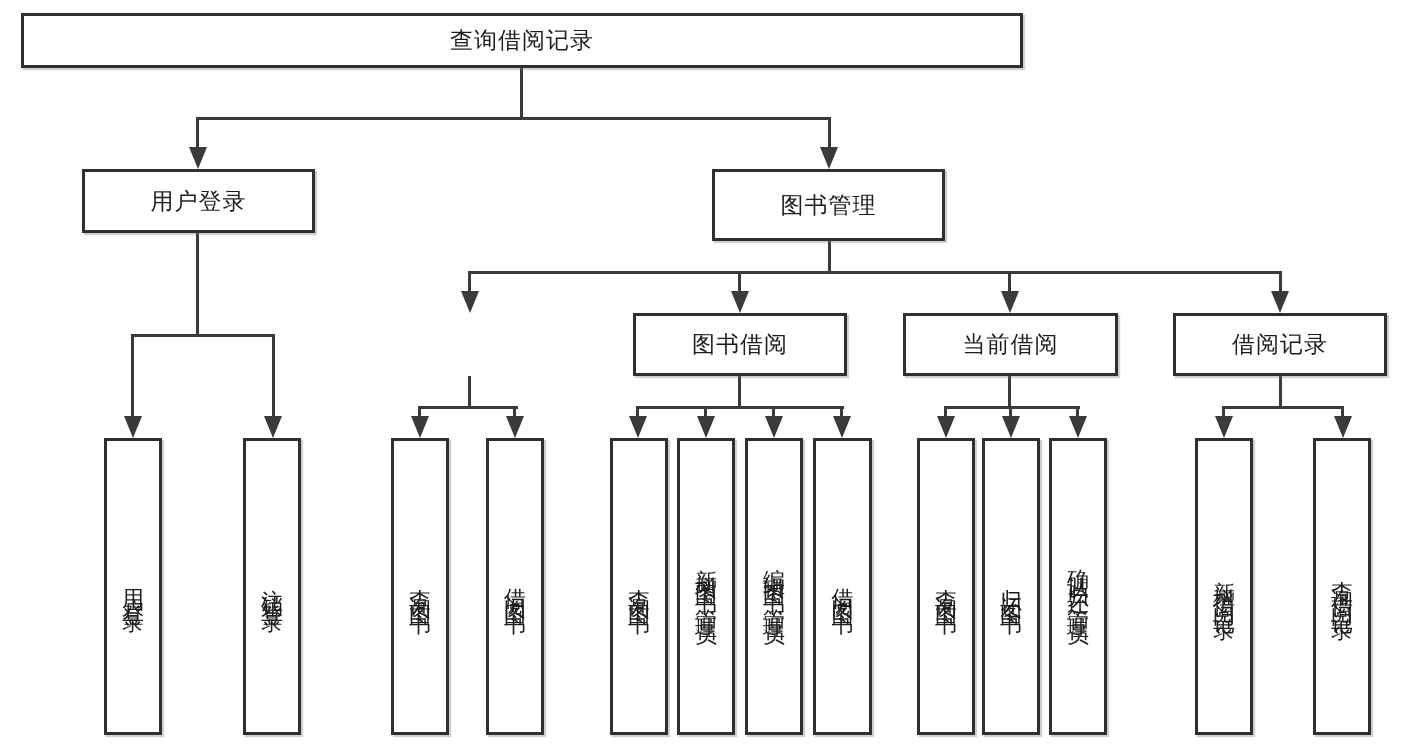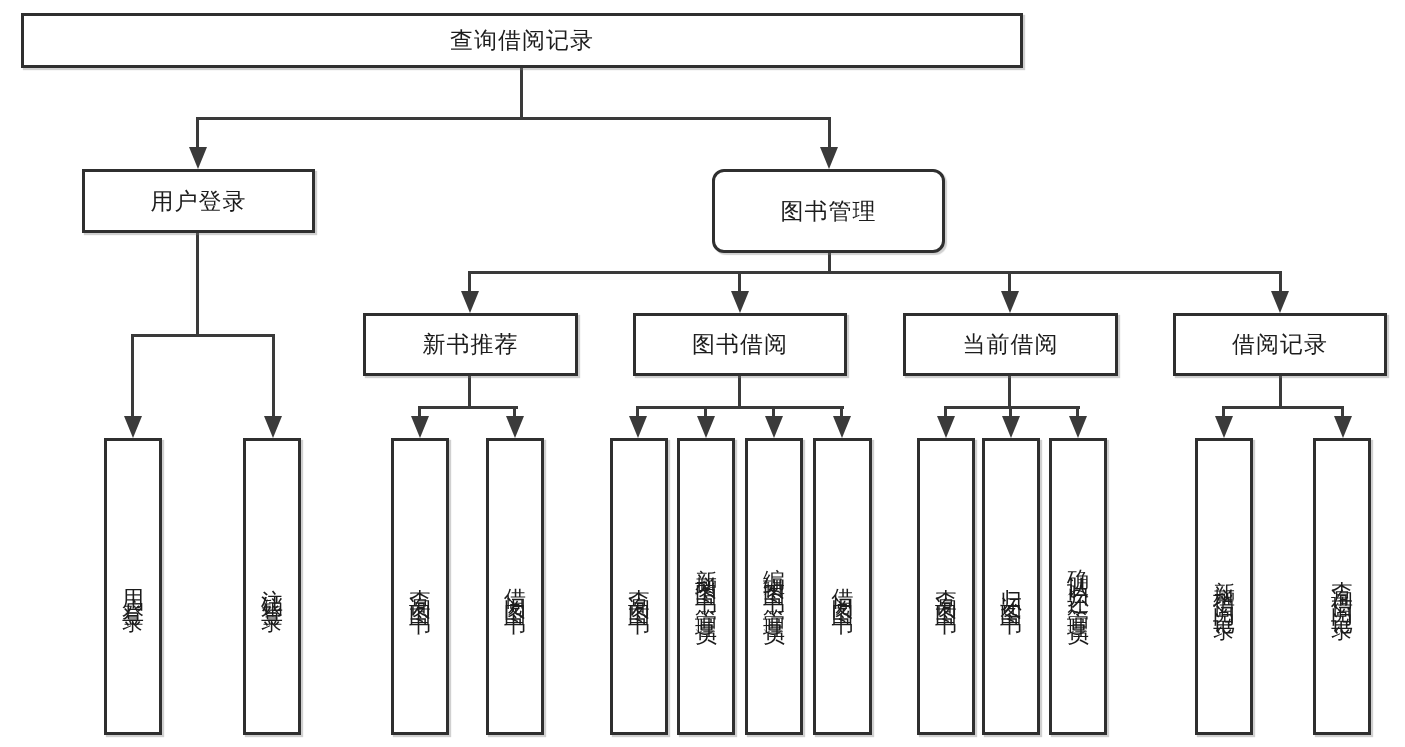--- a/index.html
+++ b/index.html
@@ -123,27 +123,24 @@
   <div class="vline" style="left:1341px; top:406px; height:12px;"></div>
   <div class="arrow" style="left:1334px; top:416px;"></div>
 
   <div class="node" style="left:21px; top:13px; width:1002px; height:55px;">
     <span class="hlabel">查询借阅记录</span>
   </div>
 
   <div class="node" style="left:82px; top:169px; width:233px; height:64px;">
     <span class="hlabel">用户登录</span>
   </div>
-  <div class="node" style="left:712px; top:169px; width:233px; height:84px;border-radius:12px;">
+  <div class="node" style="left:712px; top:169px; width:233px; height:72px;">
     <span class="hlabel">图书管理</span>
   </div>
 
-  <div class="node" style="left:363px; top:313px; width:215px; height:63px;">
-    <span class="hlabel">新书推荐</span>
-  </div>
   <div class="node" style="left:903px; top:313px; width:215px; height:63px;">
     <span class="hlabel">当前借阅</span>
   </div>
   <div class="node" style="left:633px; top:313px; width:214px; height:63px;">
     <span class="hlabel">图书借阅</span>
   </div>
   <div class="node" style="left:1173px; top:313px; width:214px; height:63px;">
     <span class="hlabel">借阅记录</span>
   </div>
 

